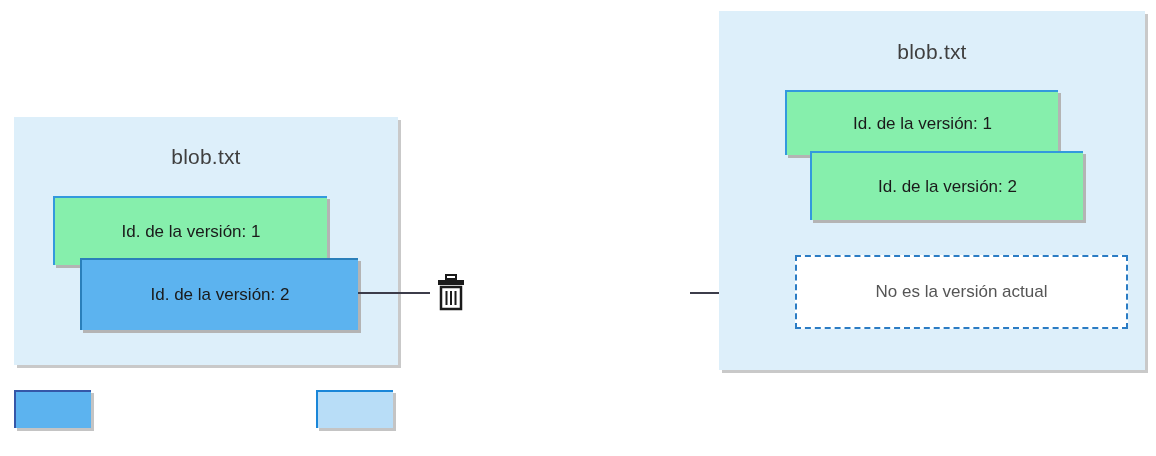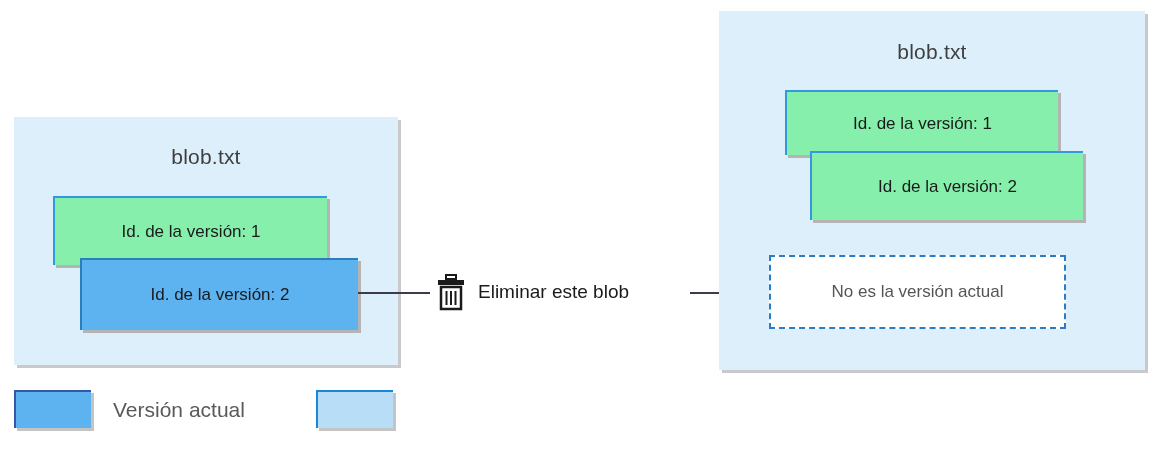--- a/index.html
+++ b/index.html
@@ -149,39 +149,37 @@
       <rect x="2" y="6" width="26" height="5" fill="#1a1a1a"></rect>
 
       <path d="M5 13 L5 35 L25 35 L25 13 Z" fill="none" stroke="#1a1a1a" stroke-width="2.5"></path>
 
       <rect x="9.5" y="17" width="2" height="14" fill="#1a1a1a"></rect>
       <rect x="14" y="17" width="2" height="14" fill="#1a1a1a"></rect>
       <rect x="18.5" y="17" width="2" height="14" fill="#1a1a1a"></rect>
     </svg>
   </div>
 
-  <div class="mid-label" style="left:478px; top:281px;">Eliminar este blob</div>
 
   <div class="connector" style="left:690px; top:292px; width:66px;"></div>
   <div class="arrowhead" style="left:756px; top:286px;"></div>
 
   <div class="panel" style="left:719px; top:11px; width:426px; height:359px;">
     <div class="panel-title" style="top:29px;">blob.txt</div>
   </div>
 
   <div class="vbox prev" style="left:785px; top:90px; width:273px; height:65px;">
     <span>Id. de la versión: 1</span>
   </div>
 
   <div class="vbox prev" style="left:810px; top:151px; width:273px; height:69px;">
     <span>Id. de la versión: 2</span>
   </div>
 
-  <div class="dashed-box" style="left:769px; top:255px; width:297px; height:74px;">
+  <div class="dashed-box" style="left:795px; top:255px; width:333px; height:74px;">
     <span>No es la versión actual</span>
   </div>
 
   <div class="legend-swatch current" style="left:14px; top:390px; width:77px; height:38px;"></div>
-  <div class="legend-label" style="left:113px; top:398px;">Versión actual</div>
 
   <div class="legend-swatch prev" style="left:316px; top:390px; width:77px; height:38px;"></div>
 
 </div>
 
 </body></html>

